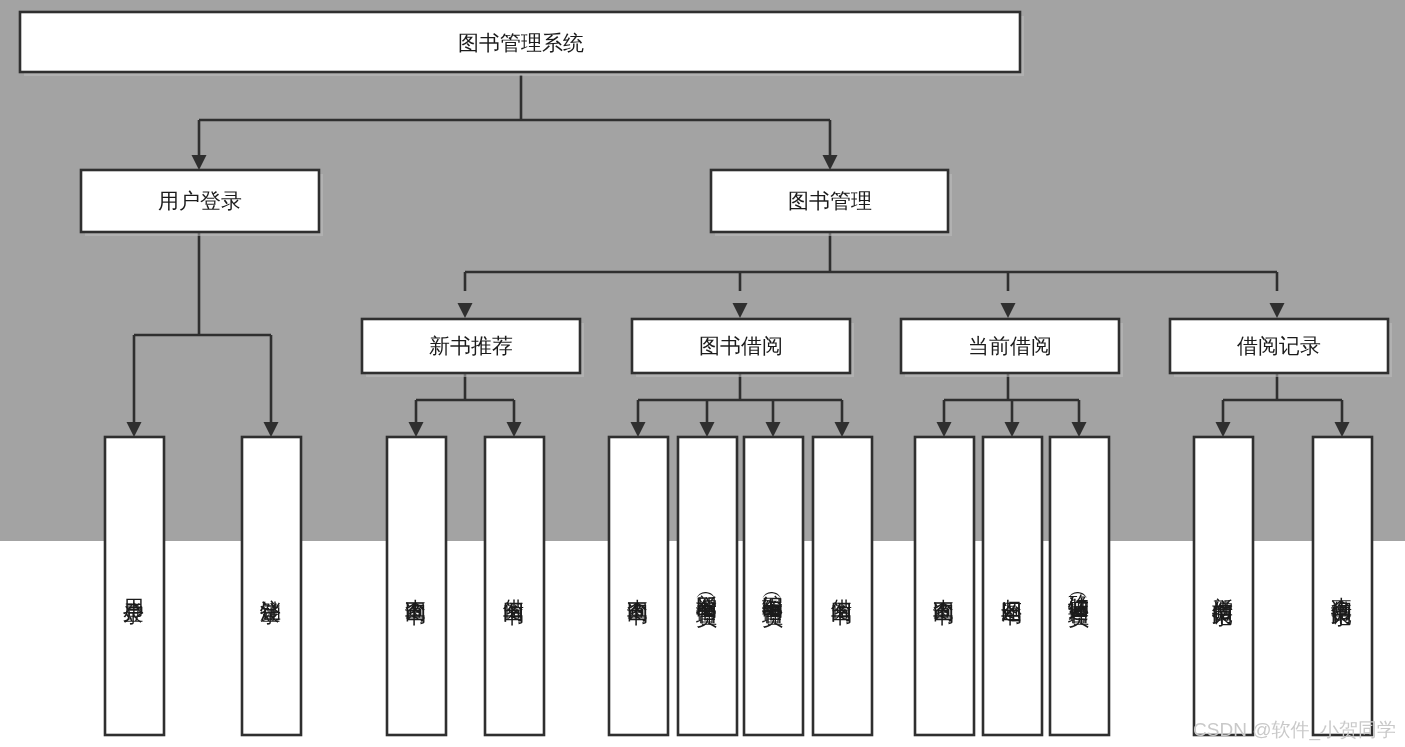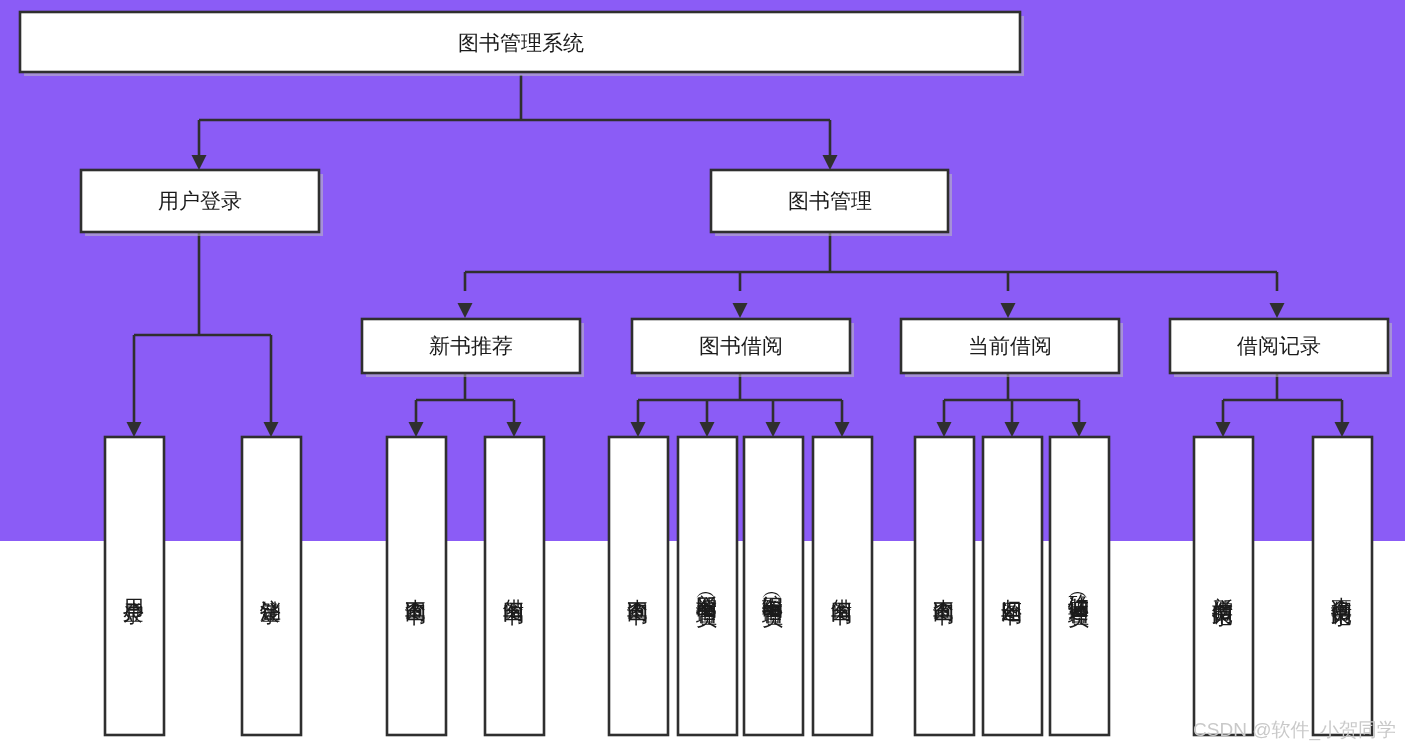--- a/index.html
+++ b/index.html
@@ -11,21 +11,21 @@
   body {
     width: 1405px;
     height: 747px;
     font-family: "Liberation Sans", "DejaVu Sans", sans-serif;
     overflow: hidden;
   }
   #diagram-root {
     position: relative;
     width: 1405px;
     height: 541px;
-    background: #8b5cf6;
+    background: #a3a3a3;
   }
   svg.tree-canvas {
     position: absolute;
     left: 0;
     top: 0;
     width: 1405px;
     height: 747px;
     display: block;
   }
   .node-box {

